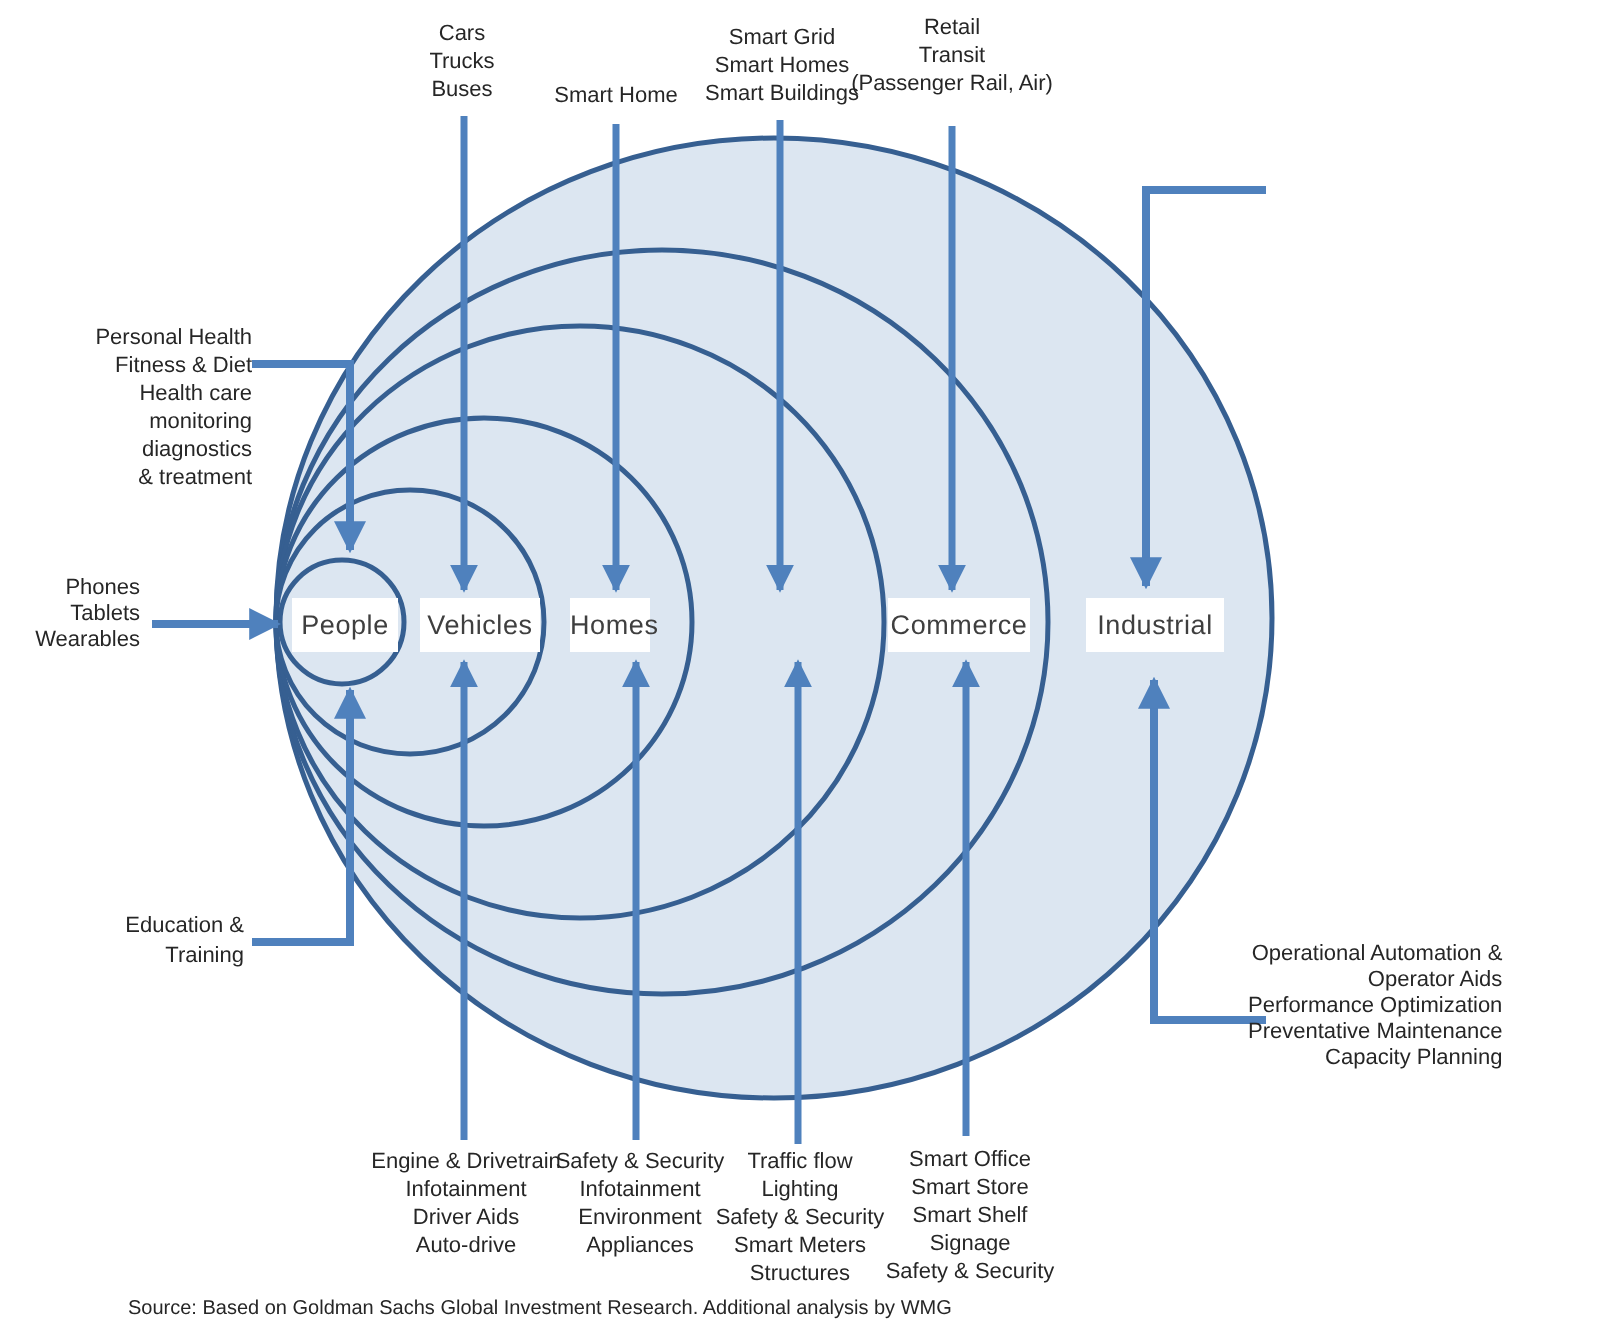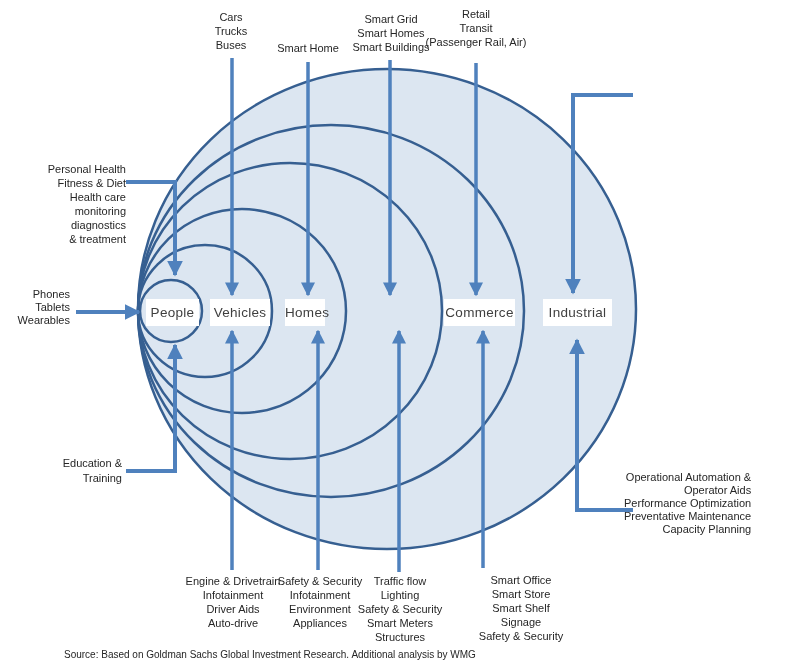--- a/index.html
+++ b/index.html
@@ -130,20 +130,20 @@
 Auto-drive</div>
   <div class="ann cx" style="left:320px;top:574px;">Safety &amp; Security
 Infotainment
 Environment
 Appliances</div>
   <div class="ann cx" style="left:400px;top:574px;">Traffic flow
 Lighting
 Safety &amp; Security
 Smart Meters
 Structures</div>
-  <div class="ann cx" style="left:485px;top:573px;margin-left:36px;">Smart Office
+  <div class="ann cx" style="left:485px;top:573px;">Smart Office
 Smart Store
 Smart Shelf
 Signage
 Safety &amp; Security</div>
 
   <div class="source">Source: Based on Goldman Sachs Global Investment Research. Additional analysis by WMG</div>
 </div>
 
 </body></html>

